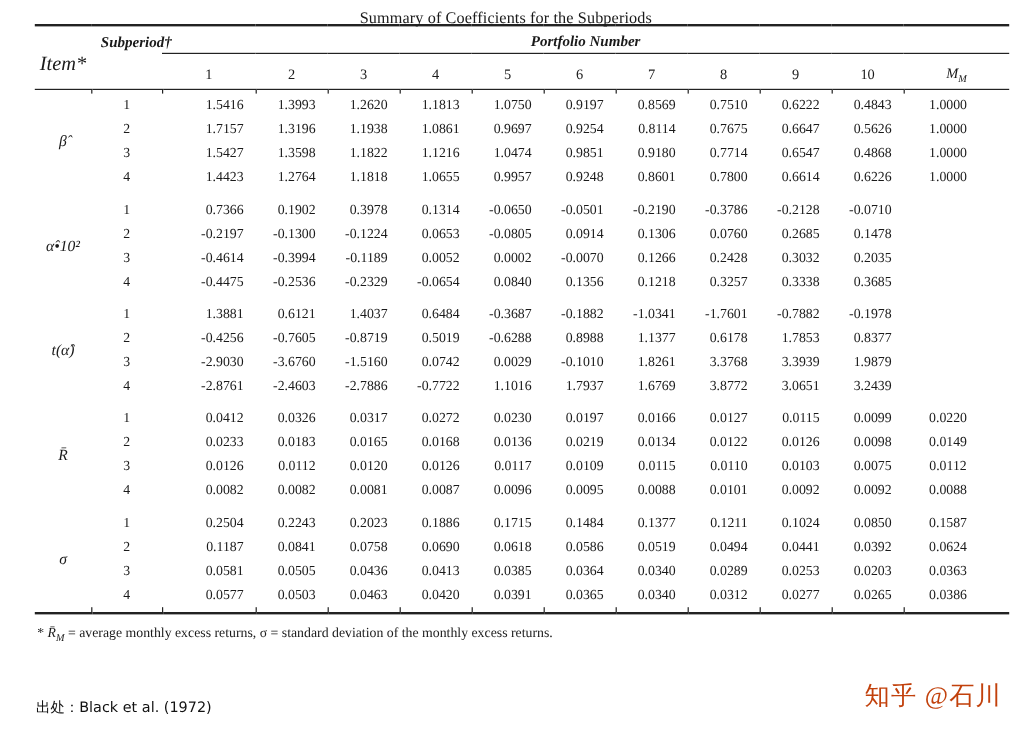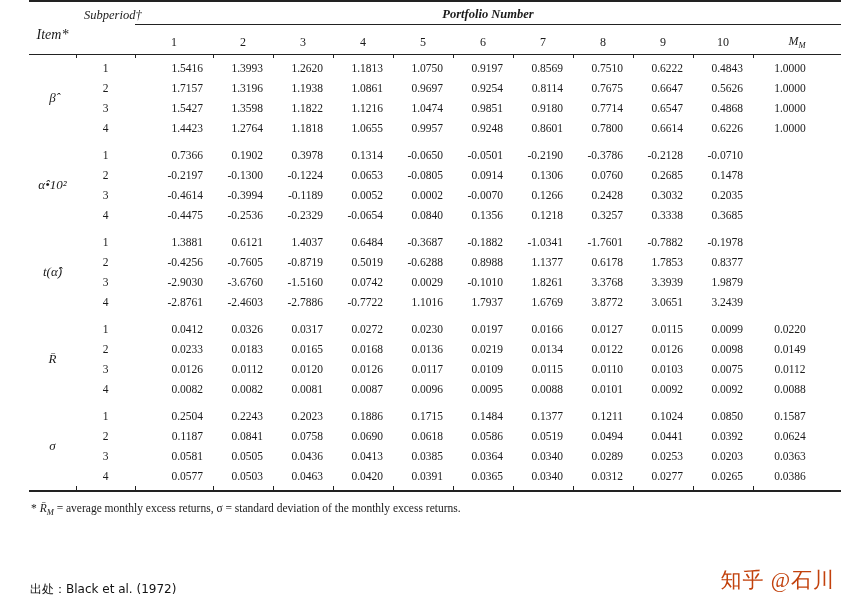--- a/index.html
+++ b/index.html
@@ -24,33 +24,34 @@
     border-collapse: collapse;
     table-layout: fixed;
     width: 812px;
     margin-left: 29px;
     border-top: 2px solid #222;
   }
   
   thead th { font-weight: normal; color:#1a1a1a; }
   .item-head {
     font-style: italic;
-    font-size: 14px;
+    font-size: 17px;
     text-align: center;
     vertical-align: bottom;
     padding-bottom: 11px;
     border-bottom: 1.5px solid #222;
   }
   .sub-head {
     font-style: italic;
     font-size: 12.5px;
     text-align: left;
     vertical-align: bottom;
     white-space: nowrap;
     padding: 0 0 1px 8px;
+    font-weight: bold;
   }
   .pn-head {
     font-style: italic;
     font-size: 12.5px;
     text-align: center;
     vertical-align: bottom;
     padding-bottom: 2px;
     border-bottom: 1px solid #222;
     height: 23px;
     font-weight: bold;
@@ -108,20 +109,21 @@
     font-family: Liberation Serif, serif;
     color: #c2410c;
     letter-spacing: 1px;
   }
 </style>
 </head>
 <body>
 
 <div class="page">
 
+  <div class="title">Summary of Coefficients for the Subperiods</div>
 
   <table class="coef">
     <colgroup>
       <col style="width:47px">
         <col style="width:59px">
       <col style="width:78px">
         <col style="width:60px">
         <col style="width:60px">
         <col style="width:60px">
         <col style="width:60px">

